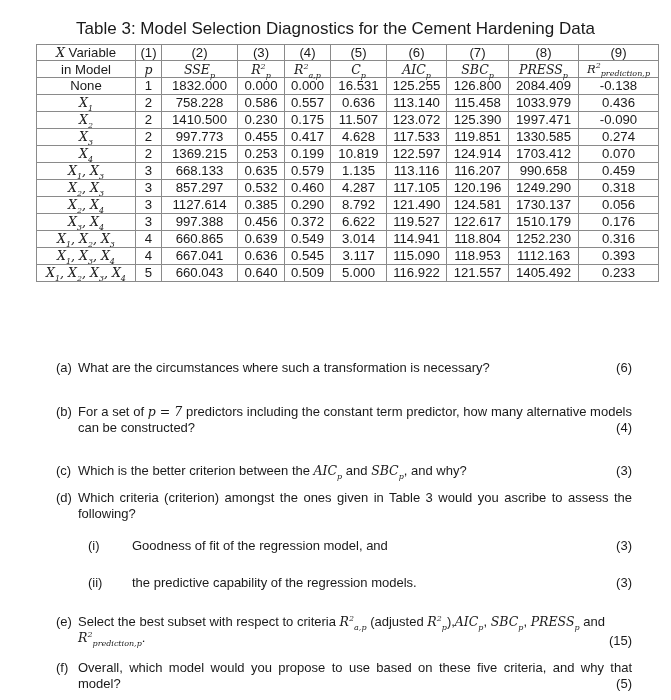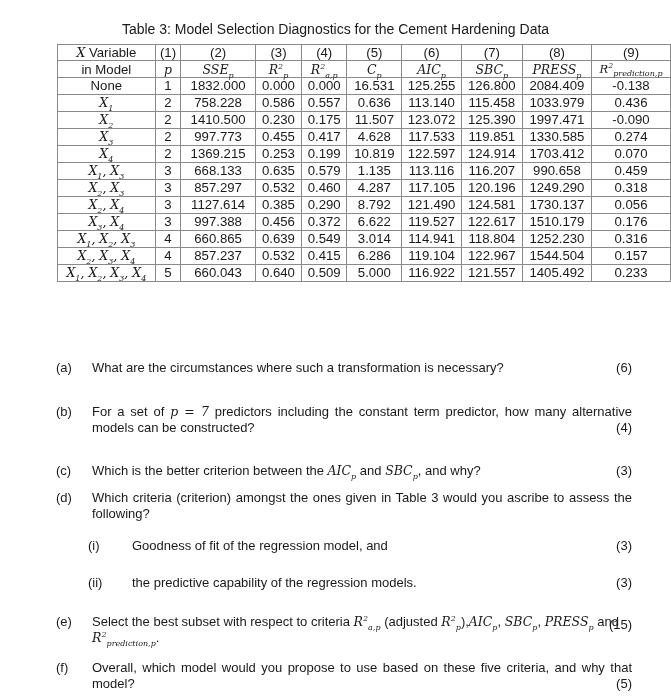--- a/index.html
+++ b/index.html
@@ -1,31 +1,31 @@
 <!DOCTYPE html>
 <html><head>
 <meta charset="utf-8">
 <style>
   html, body { margin:0; padding:0; background:#ffffff; }
   body { width:671px; height:700px; position:relative; overflow:hidden;
          font-family:"Liberation Sans", sans-serif; color:#1a1a1a; }
   .caption { position:absolute; left:0; width:671px; top:20px; text-align:center;
-             font-size:14px; line-height:18px; }
-  table.diag { position:absolute; left:57px; top:44px; border-collapse:collapse;
+             font-size:17px; line-height:18px; }
+  table.diag { position:absolute; left:36px; top:44px; border-collapse:collapse;
                font-size:13.2px; }
   table.diag td, table.diag th { border:1px solid #8a8a8a; padding:0 2px; text-align:center;
                font-weight:normal; white-space:nowrap; height:16px; line-height:16px; }
   table.diag thead th { height:15px; line-height:15px; }
   .m { font-family:"DejaVu Serif", serif; font-style:italic; font-size:12.5px; }
   .m sub, .m sup { font-size:8px; line-height:0; }
   .m.sm { font-size:11.5px; }
   .qs { position:absolute; left:56px; width:576px; font-size:13px; line-height:16px; }
   .q { position:absolute; left:0; width:576px; }
   .q .lbl { position:absolute; left:0; top:0; }
-  .q .txt { margin-left:36px; display:block; text-align:justify; }
+  .q .txt { margin-left:22px; display:block; text-align:justify; }
   .q .marks { position:absolute; right:0; }
   .sub .lbl { left:32px; }
   .sub .txt { margin-left:76px; }
 </style>
 </head>
 <body>
 
 <div class="caption">Table 3: Model Selection Diagnostics for the Cement Hardening Data</div>
 
 <table class="diag">
@@ -182,30 +182,30 @@
         <td>660.865</td>
         <td>0.639</td>
         <td>0.549</td>
         <td>3.014</td>
         <td>114.941</td>
         <td>118.804</td>
         <td>1252.230</td>
         <td>0.316</td>
       </tr>
       <tr>
-        <td><span class="m">X<sub>2</sub>, X<sub>3</sub>, X<sub>4</sub></span></td>
+        <td><span class="m">X<sub>1</sub>, X<sub>3</sub>, X<sub>4</sub></span></td>
         <td>4</td>
-        <td>857.237</td>
-        <td>0.532</td>
-        <td>0.415</td>
-        <td>6.286</td>
-        <td>119.104</td>
-        <td>122.967</td>
-        <td>1544.504</td>
-        <td>0.157</td>
+        <td>667.041</td>
+        <td>0.636</td>
+        <td>0.545</td>
+        <td>3.117</td>
+        <td>115.090</td>
+        <td>118.953</td>
+        <td>1112.163</td>
+        <td>0.393</td>
       </tr>
       <tr>
         <td><span class="m">X<sub>1</sub>, X<sub>2</sub>, X<sub>3</sub>, X<sub>4</sub></span></td>
         <td>5</td>
         <td>660.043</td>
         <td>0.640</td>
         <td>0.509</td>
         <td>5.000</td>
         <td>116.922</td>
         <td>121.557</td>
@@ -241,20 +241,20 @@
     <span class="marks" style="top:0;">(3)</span>
   </div>
   <div class="q sub" style="top:215px;">
     <span class="lbl">(ii)</span>
     <span class="txt">the predictive capability of the regression models.</span>
     <span class="marks" style="top:0;">(3)</span>
   </div>
   <div class="q" style="top:254px;">
     <span class="lbl">(e)</span>
     <span class="txt"><span>Select the best subset with respect to criteria </span><span class="m">R<sup>2</sup><sub>a,p</sub></span><span> (adjusted </span><span class="m">R<sup>2</sup><sub>p</sub></span><span>),</span><span class="m">AIC<sub>p</sub></span>, <span class="m">SBC<sub>p</sub></span>, <span class="m">PRESS<sub>p</sub></span><span> and</span><br><span class="m">R<sup>2</sup><sub>prediction,p</sub></span>.</span>
-    <span class="marks" style="top:3px;">(15)</span>
+    <span class="marks" style="top:19px;">(15)</span>
   </div>
   <div class="q" style="top:300px;">
     <span class="lbl">(f)</span>
     <span class="txt">Overall, which model would you propose to use based on these five criteria, and why that model?</span>
     <span class="marks" style="top:16px;">(5)</span>
   </div>
 </div>
 
 </body></html>

